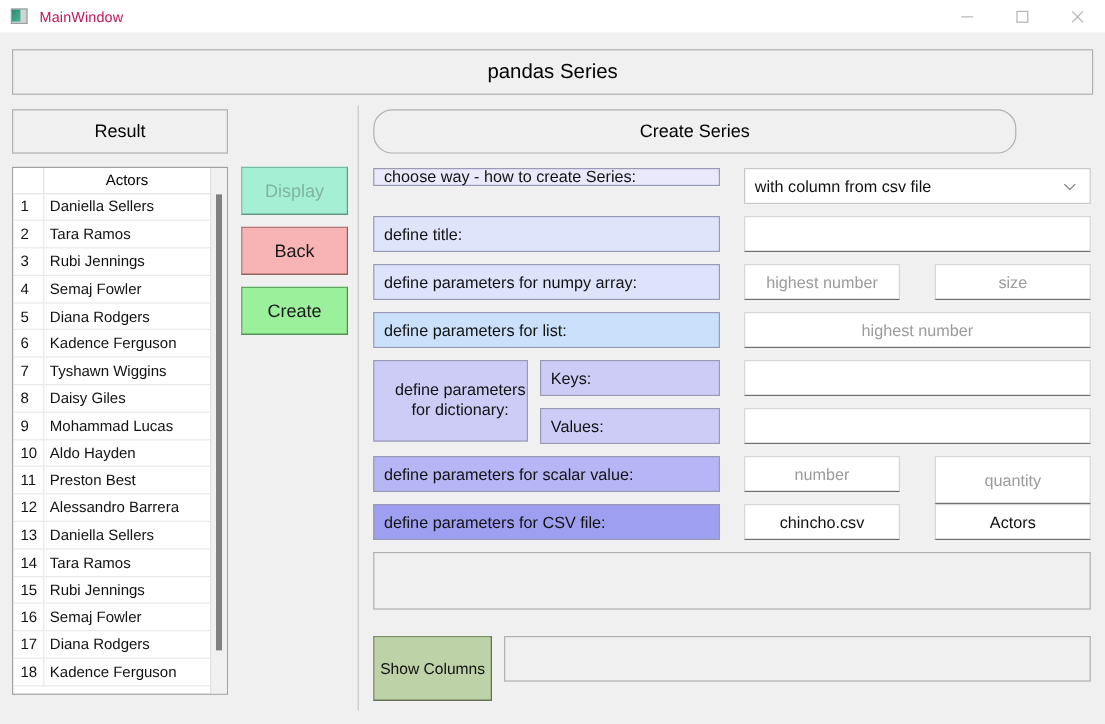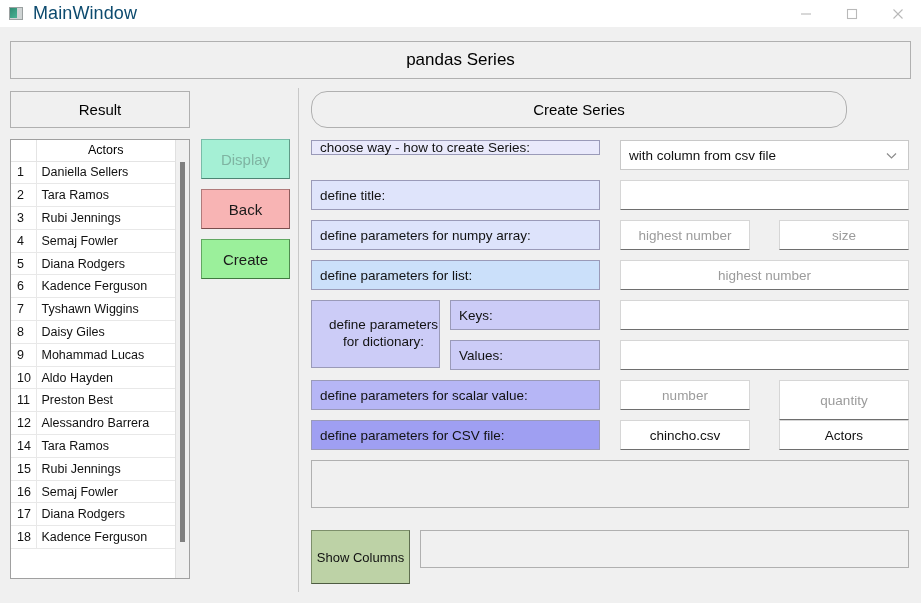--- a/index.html
+++ b/index.html
@@ -15,21 +15,21 @@
   
   .titlebar {
     position:absolute; left:0; top:0; width:921px; height:27px;
     background:#ffffff; display:flex; align-items:center;
   }
   .tb-icon { width:14px; height:13px; margin-left:9px; position:relative; flex:none; }
   .tb-icon .f1 { position:absolute; left:0; top:0; width:14px; height:13px;
                  background:#cfd4d4; border:1px solid #9aa0a0; }
   .tb-icon .f2 { position:absolute; left:1px; top:1px; width:7px; height:10px;
                  background:linear-gradient(135deg,#2e8b72,#49b394); }
-  .tb-title { margin-left:10px; font-size:18px; color:#0c4a6e; letter-spacing:.1px; }
+  .tb-title { margin-left:10px; font-size:12px; color:#be185d; letter-spacing:.1px; }
   .tb-spacer { flex:1; }
   .wbtn { width:46px; height:27px; display:flex; align-items:center; justify-content:center;
           color:#b9b9b9; }
   .wbtn svg { display:block; }
 
   .hdr-box {
     position:absolute; border:1px solid #b0b0b0; background:#f0f0f0;
     display:flex; align-items:center; justify-content:center;
     font-size:17px; color:#000;
   }
@@ -203,20 +203,24 @@
         </tr>
         <tr>
           <td class="rn">11</td>
           <td>Preston Best</td>
         </tr>
         <tr>
           <td class="rn">12</td>
           <td>Alessandro Barrera</td>
         </tr>
         <tr>
+          <td class="rn">13</td>
+          <td>Daniella Sellers</td>
+        </tr>
+        <tr>
           <td class="rn">14</td>
           <td>Tara Ramos</td>
         </tr>
         <tr>
           <td class="rn">15</td>
           <td>Rubi Jennings</td>
         </tr>
         <tr>
           <td class="rn">16</td>
           <td>Semaj Fowler</td>

